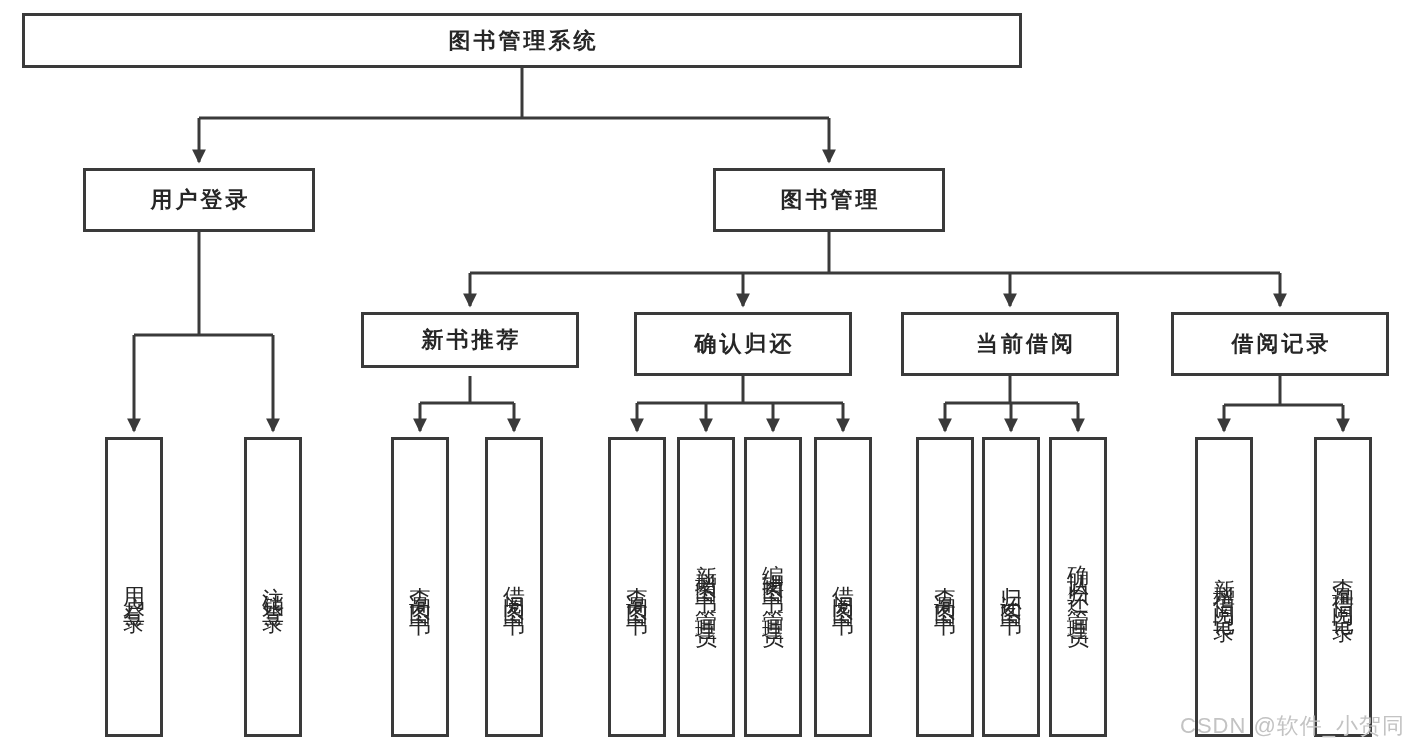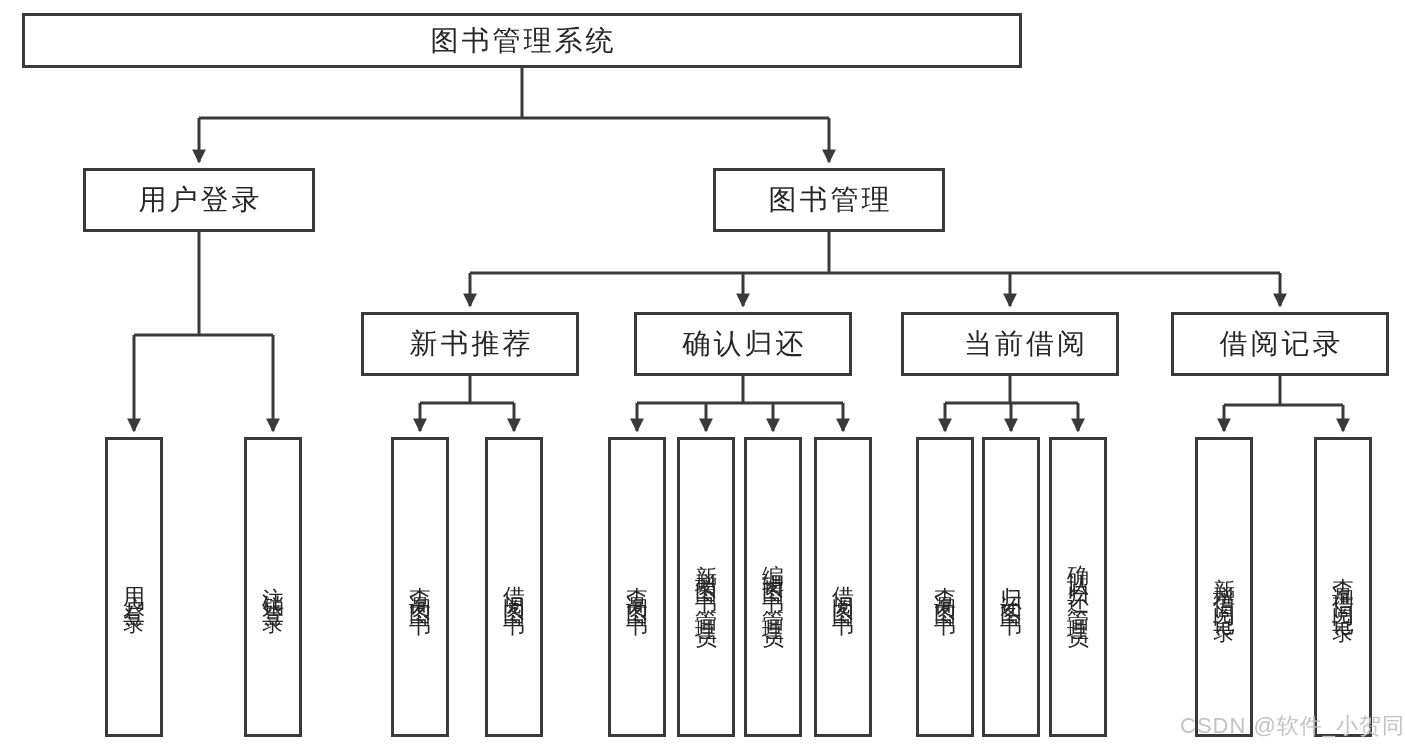--- a/index.html
+++ b/index.html
@@ -25,24 +25,25 @@
     box-sizing: border-box;
     border: 3px solid #3a3a3a;
     background: #ffffff;
     display: flex;
     align-items: center;
     justify-content: center;
     z-index: 1;
     color: #262626;
   }
   .node.h {
-    font-size: 28px;
+    font-size: 22px;
     letter-spacing: 3px;
     text-indent: 3px;
     white-space: nowrap;
+    font-weight: bold;
   }
   .node.leaf span {
     writing-mode: vertical-rl;
     text-orientation: mixed;
     line-height: 1;
     font-size: 22px;
     letter-spacing: 9px;
     color: #262626;
   }
   .watermark {
@@ -107,21 +108,21 @@
     <path d="M1224,405 V431" marker-end="url(#arrow)"></path>
     <path d="M1343,405 V431" marker-end="url(#arrow)"></path>
   </g>
 </svg>
 
 <div class="node h" style="left:22px; top:13px; width:1000px; height:55px;">图书管理系统</div>
 
 <div class="node h" style="left:83px; top:168px; width:232px; height:64px;">用户登录</div>
 <div class="node h" style="left:713px; top:168px; width:232px; height:64px;">图书管理</div>
 
-<div class="node h" style="left:361px; top:312px; width:218px; height:64px;">新书推荐</div>
+<div class="node h" style="left:361px; top:312px; width:218px; height:56px;">新书推荐</div>
 <div class="node h" style="left:634px; top:312px; width:218px; height:64px;">确认归还</div>
 <div class="node h" style="left:901px; top:312px; width:218px; height:64px;padding-left:29px;">当前借阅</div>
 <div class="node h" style="left:1171px; top:312px; width:218px; height:64px;">借阅记录</div>
 
 <div class="node leaf" style="left:105px; top:437px; width:58px; height:300px;">
   <span>用户登录</span>
 </div>
 <div class="node leaf" style="left:244px; top:437px; width:58px; height:300px;">
   <span>注销登录</span>
 </div>

